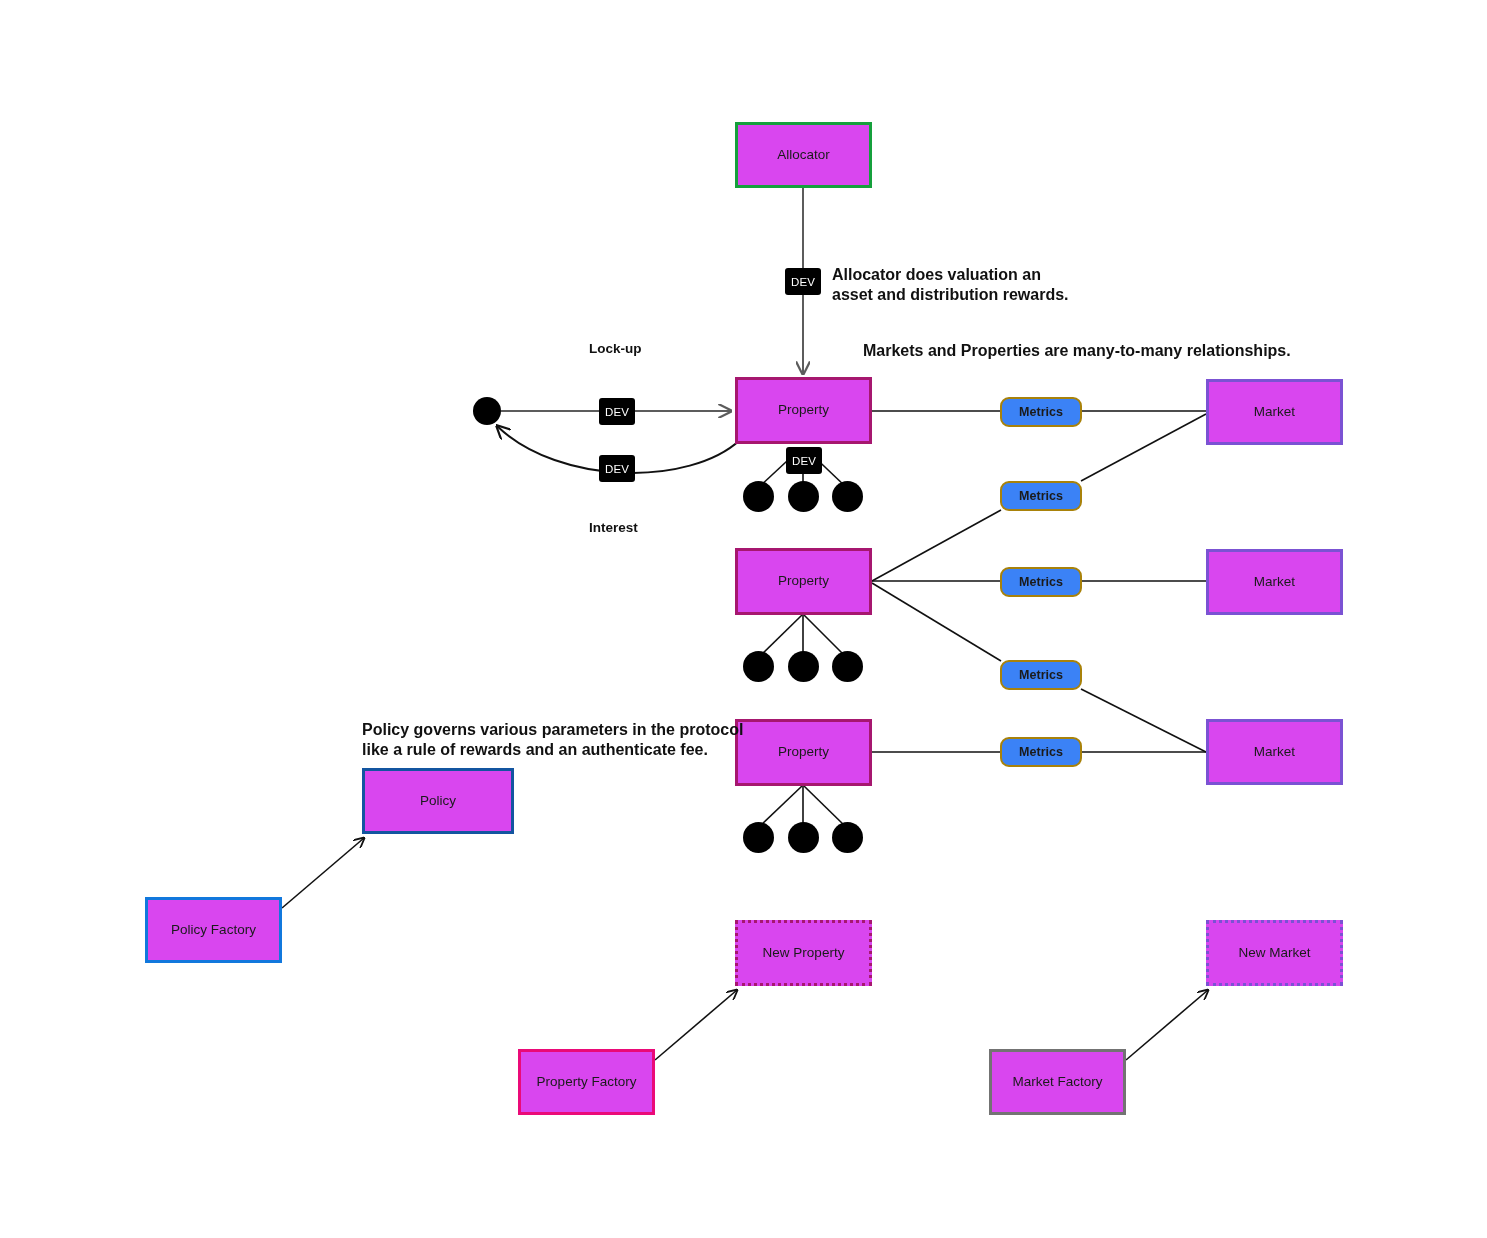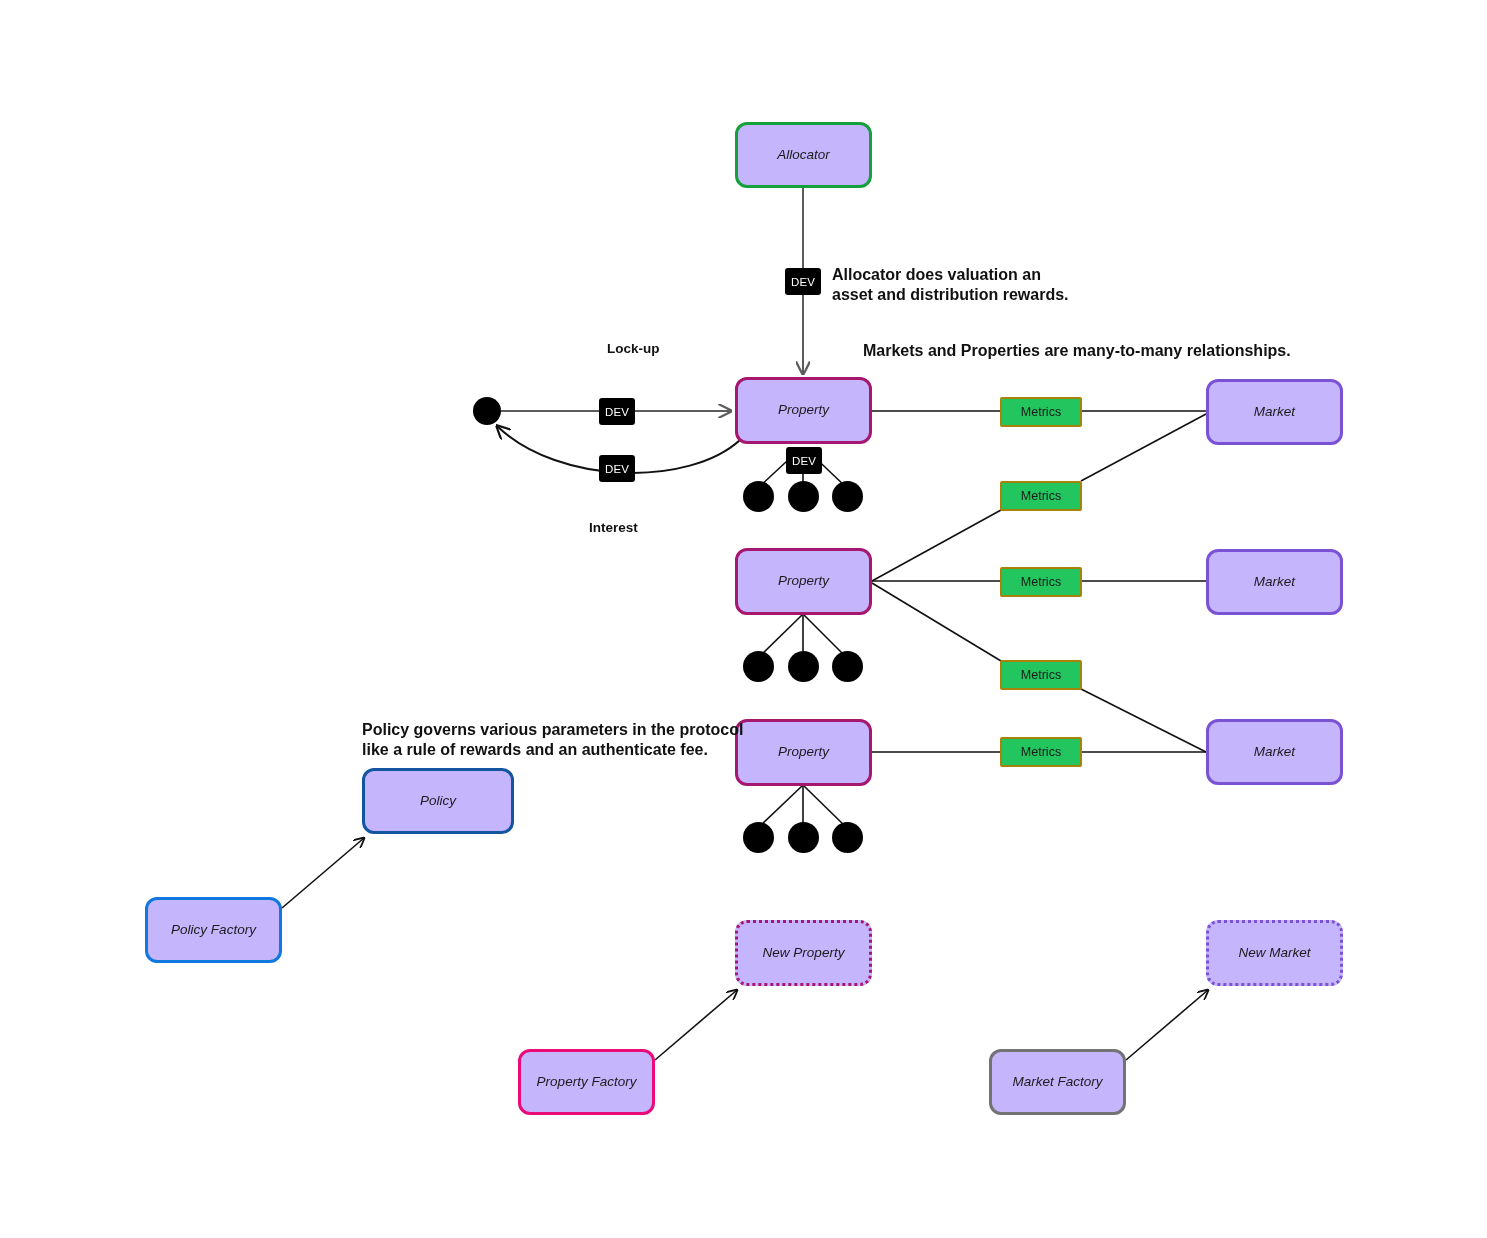--- a/index.html
+++ b/index.html
@@ -24,54 +24,54 @@
     top: 0;
     width: 1487px;
     height: 1238px;
     pointer-events: none;
   }
 
   
   .node {
     position: absolute;
     box-sizing: border-box;
-    background: #c4b5fd;
-    border-radius: 12px;
+    background: #d946ef;
+    border-radius: 0;
     display: flex;
     align-items: center;
     justify-content: center;
     font-size: 13.5px;
     color: #1b1b1b;
     line-height: 1.2;
     z-index: 3;
-    font-style: italic;
   }
   .node.allocator  { border: 3px solid #15a03c; }
   .node.property   { border: 3px solid #a6176f; }
   .node.market     { border: 3px solid #7b52d3; }
   .node.policy     { border: 3px solid #1355a0; }
   .node.policy-factory { border: 3px solid #1178dd; }
   .node.property-factory { border: 3px solid #ea0a78; }
   .node.market-factory { border: 3px solid #737373; }
   .node.new-property { border: 3px dotted #a6176f; }
   .node.new-market { border: 3px dotted #7b52d3; }
 
   
   .metrics {
     position: absolute;
     box-sizing: border-box;
-    background: #22c55e;
+    background: #3b82f6;
     border: 2.5px solid #a9820a;
-    border-radius: 2px;
+    border-radius: 9px;
     display: flex;
     align-items: center;
     justify-content: center;
     font-size: 12.5px;
     color: #1b1b1b;
     z-index: 4;
+    font-weight: bold;
   }
 
   
   .dev {
     position: absolute;
     box-sizing: border-box;
     background: #000000;
     color: #ffffff;
     border-radius: 3px;
     display: flex;
@@ -259,17 +259,17 @@
   <div class="dot" style="left:832px; top:822px; width:31px; height:31px;"></div>
 
   <div class="note" style="left:832px; top:265px; width:380px;">Allocator does valuation an
 asset and distribution rewards.</div>
 
   <div class="note" style="left:863px; top:341px; width:520px;">Markets and Properties are many-to-many relationships.</div>
 
   <div class="note" style="left:362px; top:720px; width:400px;">Policy governs various parameters in the protocol
 like a rule of rewards and an authenticate fee.</div>
 
-  <div class="label-bold" style="left:607px; top:341px;">Lock-up</div>
+  <div class="label-bold" style="left:589px; top:341px;">Lock-up</div>
 
   <div class="label-bold" style="left:589px; top:520px;">Interest</div>
 
 </div>
 
 </body></html>

